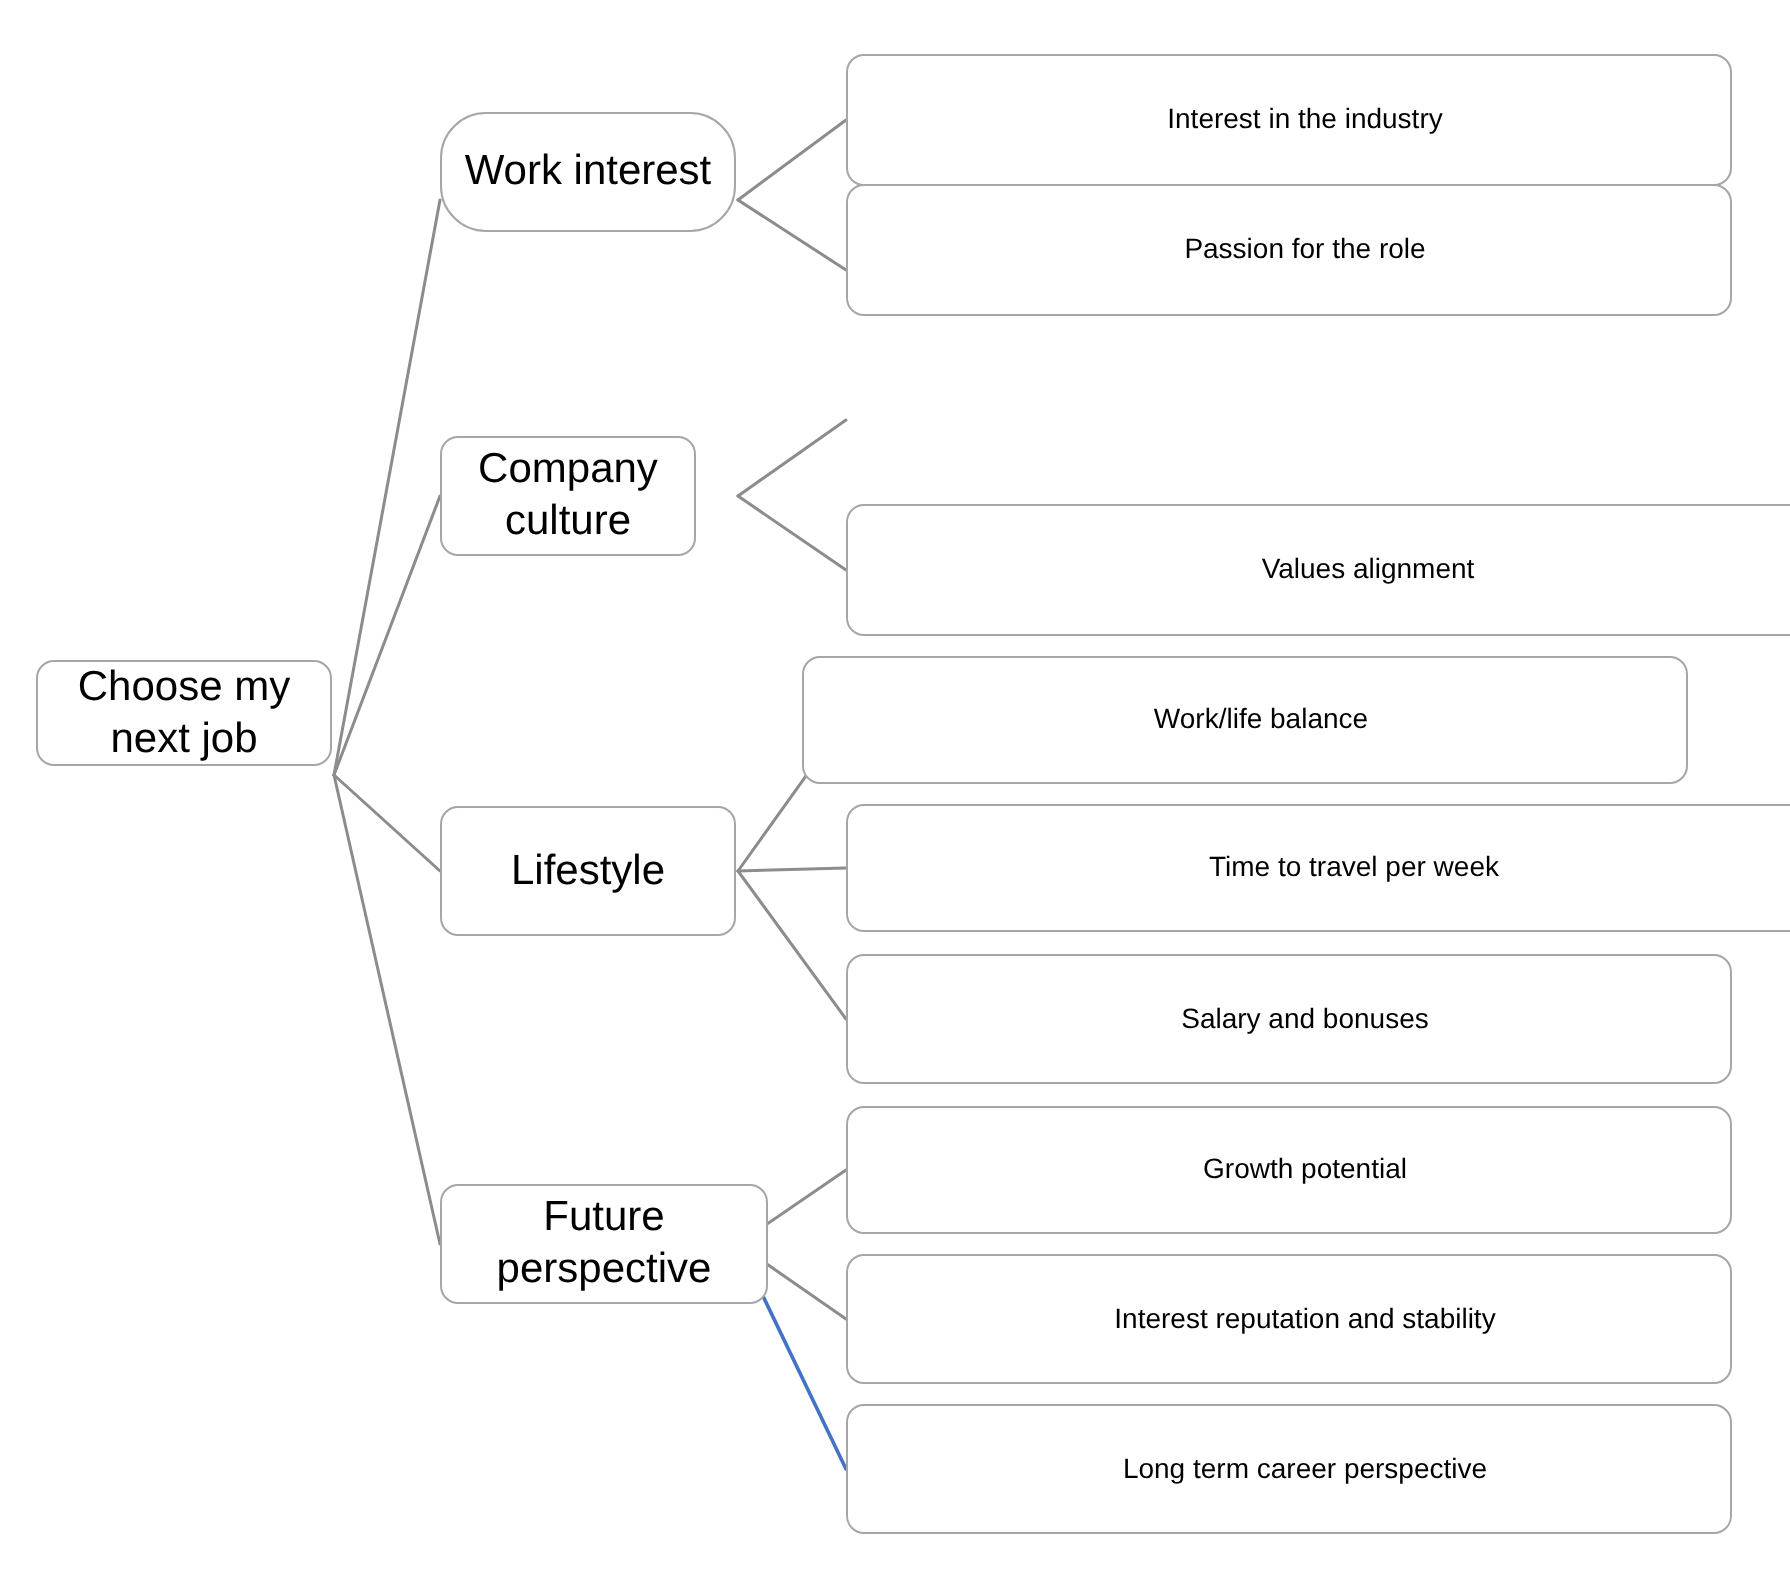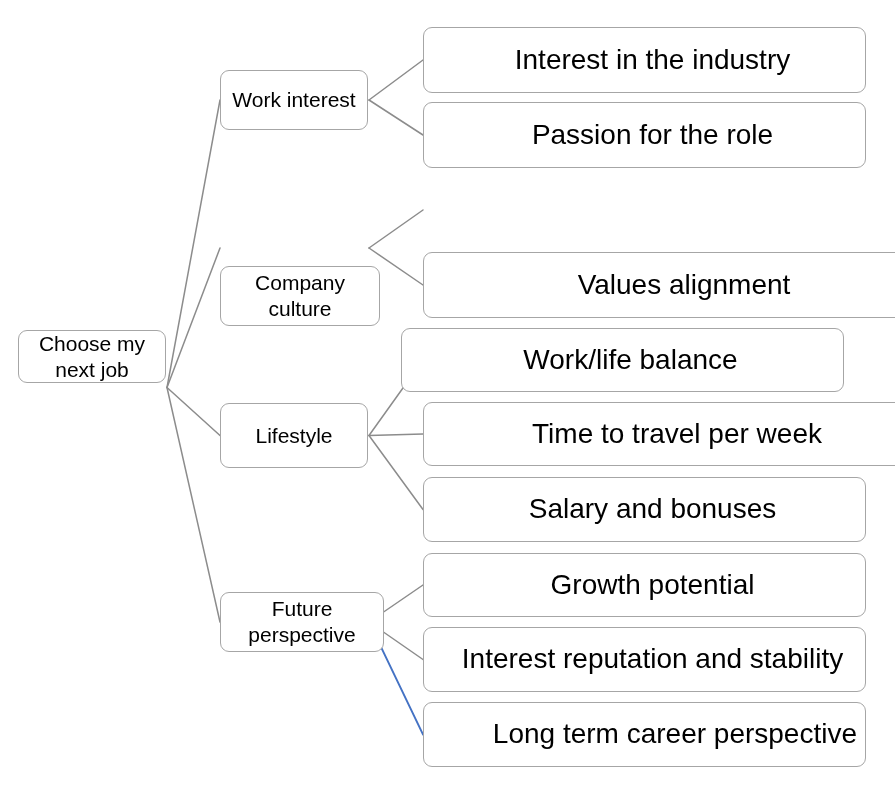--- a/index.html
+++ b/index.html
@@ -40,21 +40,21 @@
     padding: 2px 8px;
     font-family: "Liberation Sans", sans-serif;
   }
   .node-root {
     font-size: 21px;
   }
   .node-branch {
     font-size: 21px;
   }
   .node-leaf {
-    font-size: 28px;
+    font-size: 14px;
     padding-left: 24px;
   }
   .node-label {
     display: block;
     white-space: pre-line;
   }
 </style>
 </head>
 <body>
 
@@ -77,31 +77,31 @@
         <line x1="369" y1="622" x2="423" y2="659.5" stroke="#8c8c8c" stroke-width="1.5" stroke-linecap="round"></line>
         <line x1="369" y1="622" x2="423" y2="734.5" stroke="#4472c4" stroke-width="1.8" stroke-linecap="round"></line>
       </g>
   </svg>
 
   <div class="node node-root" style="left: 18px; top: 330px; width: 148px; height: 53px;">
     <span class="node-label">Choose my
 next job</span>
   </div>
 
-  <div class="node node-branch" style="left: 220px; top: 70px; width: 148px; height: 60px;">
+  <div class="node node-branch" style="left: 220px; top: 56px; width: 148px; height: 60px; border-radius: 23px;">
     <span class="node-label">Work interest</span>
   </div>
   <div class="node node-leaf" style="left: 423px; top: 27px; width: 443px; height: 66px;">
     <span class="node-label">Interest in the industry</span>
   </div>
-  <div class="node node-leaf" style="left: 423px; top: 102px; width: 443px; height: 66px;">
+  <div class="node node-leaf" style="left: 423px; top: 92px; width: 443px; height: 66px;">
     <span class="node-label">Passion for the role</span>
   </div>
 
-  <div class="node node-branch" style="left: 220px; top: 218px; width: 160px; height: 60px; margin-top: 48px;">
+  <div class="node node-branch" style="left: 220px; top: 218px; width: 128px; height: 60px;">
     <span class="node-label">Company
 culture</span>
   </div>
   <div class="node node-leaf" style="left: 423px; top: 252px; width: 506px; height: 66px;">
     <span class="node-label">Values alignment</span>
   </div>
 
   <div class="node node-branch" style="left: 220px; top: 403px; width: 148px; height: 65px;">
     <span class="node-label">Lifestyle</span>
   </div>
@@ -118,17 +118,17 @@
   <div class="node node-branch" style="left: 220px; top: 592px; width: 164px; height: 60px;">
     <span class="node-label">Future
 perspective</span>
   </div>
   <div class="node node-leaf" style="left: 423px; top: 553px; width: 443px; height: 64px;">
     <span class="node-label">Growth potential</span>
   </div>
   <div class="node node-leaf" style="left: 423px; top: 627px; width: 443px; height: 65px;">
     <span class="node-label">Interest reputation and stability</span>
   </div>
-  <div class="node node-leaf" style="left: 423px; top: 702px; width: 443px; height: 65px; justify-content: flex-end;">
+  <div class="node node-leaf" style="left: 423px; top: 702px; width: 443px; height: 65px;">
     <span class="node-label">Long term career perspective</span>
   </div>
 
 </div>
 
 </body></html>

